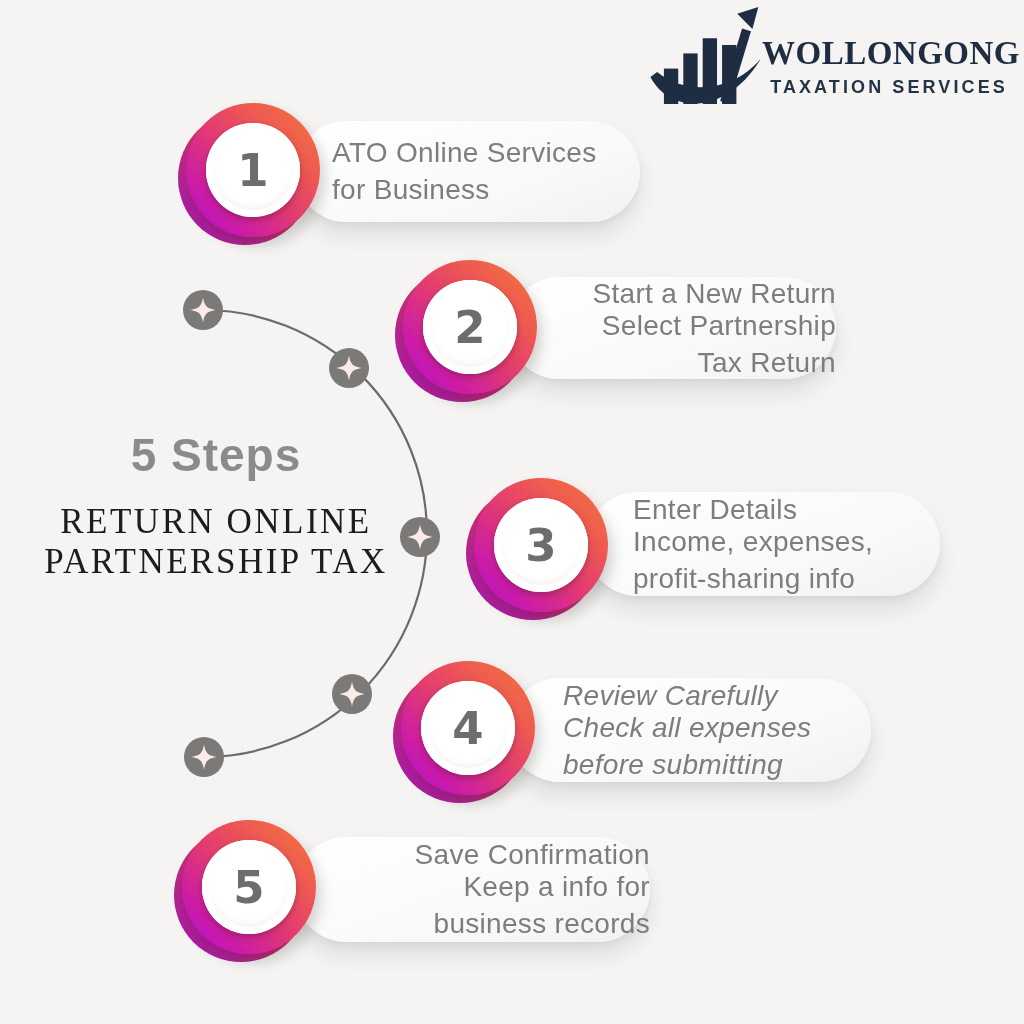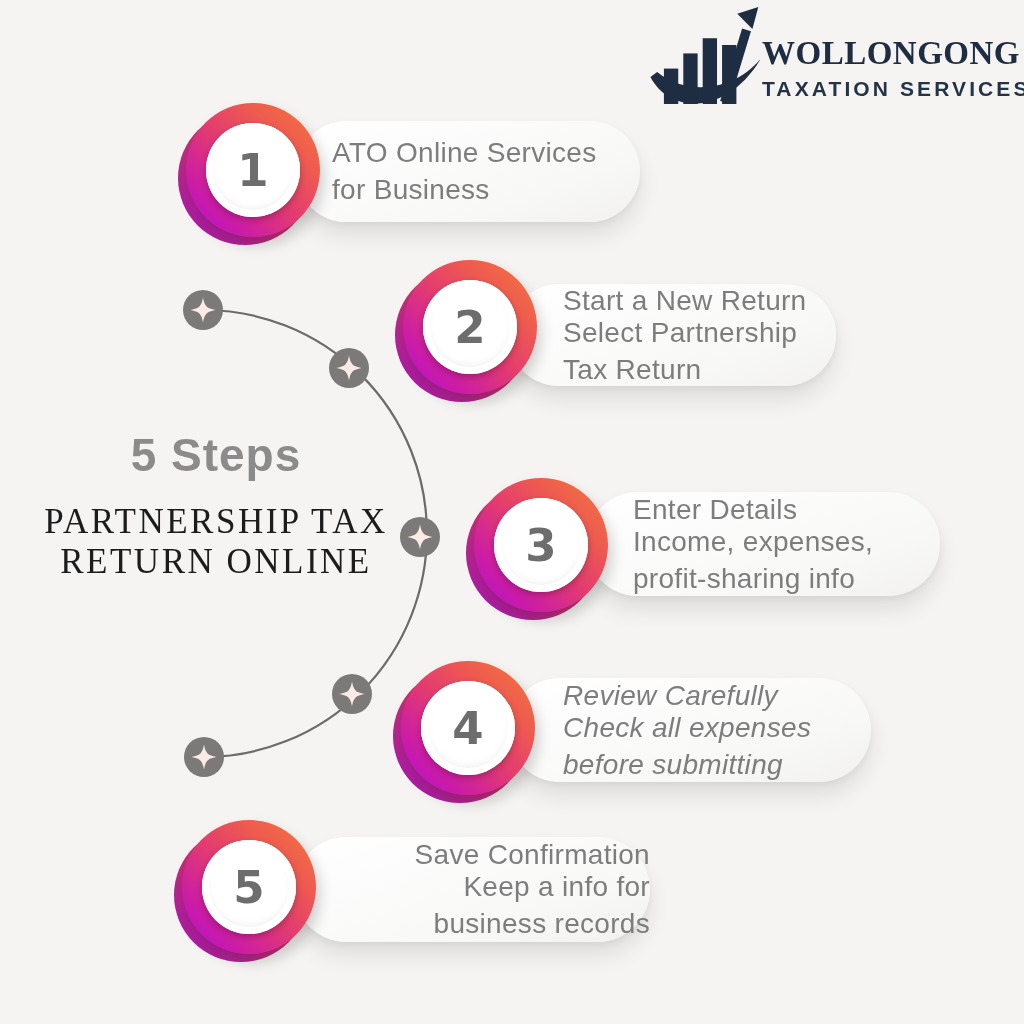--- a/index.html
+++ b/index.html
@@ -16,21 +16,21 @@
 
   
   .logo { position:absolute; left:640px; top:2px; width:380px; height:120px; }
   .logo-icon { position:absolute; left:2px; top:2px; }
   .logo-text { position:absolute; left:122px; top:33px; width:254px; text-align:center; }
   .logo-name {
     font-family:"Liberation Serif", serif; font-weight:700;
     font-size:33px; letter-spacing:0.5px; color:#1e2d42; white-space:nowrap;
   }
   .logo-tagline {
-    margin-top:5px; font-weight:700; font-size:21px;
+    margin-top:5px; font-weight:700; font-size:18px;
     letter-spacing:3.1px; color:#243447; white-space:nowrap;
   }
 
   
   .title-block { position:absolute; left:4px; top:408px; width:424px; text-align:center;margin-top:20px; }
   .title-heading {
     font-size:46px; font-weight:600; color:#8b8b8b; letter-spacing:1px;
     margin-bottom:20px;
   }
   .title-sub {
@@ -69,21 +69,21 @@
     display:flex; align-items:center; justify-content:center;
   }
   .badge-number {
     font-family:"DejaVu Sans", sans-serif; font-weight:700;
     font-size:45px; color:#6d6d6d;
   }
 
   
   .s1-pill { left:296px; top:121px; width:344px; height:101px; padding-left:36px; }
   .s1-badge { left:186px; top:103px; }
-  .s2-pill { left:508px; top:284px; width:328px; height:102px; padding-left:55px; }
+  .s2-pill { left:508px; top:277px; width:328px; height:102px; padding-left:55px;text-align:right; }
   .s2-badge { left:403px; top:260px; }
   .s3-pill { left:586px; top:492px; width:354px; height:104px; padding-left:47px; }
   .s3-badge { left:474px; top:478px; }
   .s4-pill { left:508px; top:678px; width:363px; height:104px; padding-left:55px;font-style:italic; }
   .s4-badge { left:401px; top:661px; }
   .s5-pill { left:294px; top:837px; width:356px; height:105px; padding-left:49px;text-align:right; }
   .s5-badge { left:182px; top:820px; }
 </style>
 </head>
 <body>
@@ -131,22 +131,22 @@
     </svg>
     <div class="logo-text">
       <div class="logo-name">WOLLONGONG</div>
       <div class="logo-tagline">TAXATION SERVICES</div>
     </div>
   </div>
 
   <div class="title-block">
     <div class="title-heading">5 Steps</div>
     <div class="title-sub">
+      <div>RETURN ONLINE</div>
       <div>PARTNERSHIP TAX</div>
-      <div>RETURN ONLINE</div>
     </div>
   </div>
 
   <div class="pill s1-pill">
     <div class="line2">ATO Online Services</div>
     <div class="line3">for Business</div>
   </div>
   <div class="badge s1-badge">
     <div class="badge-back"></div>
     <div class="badge-ring">

